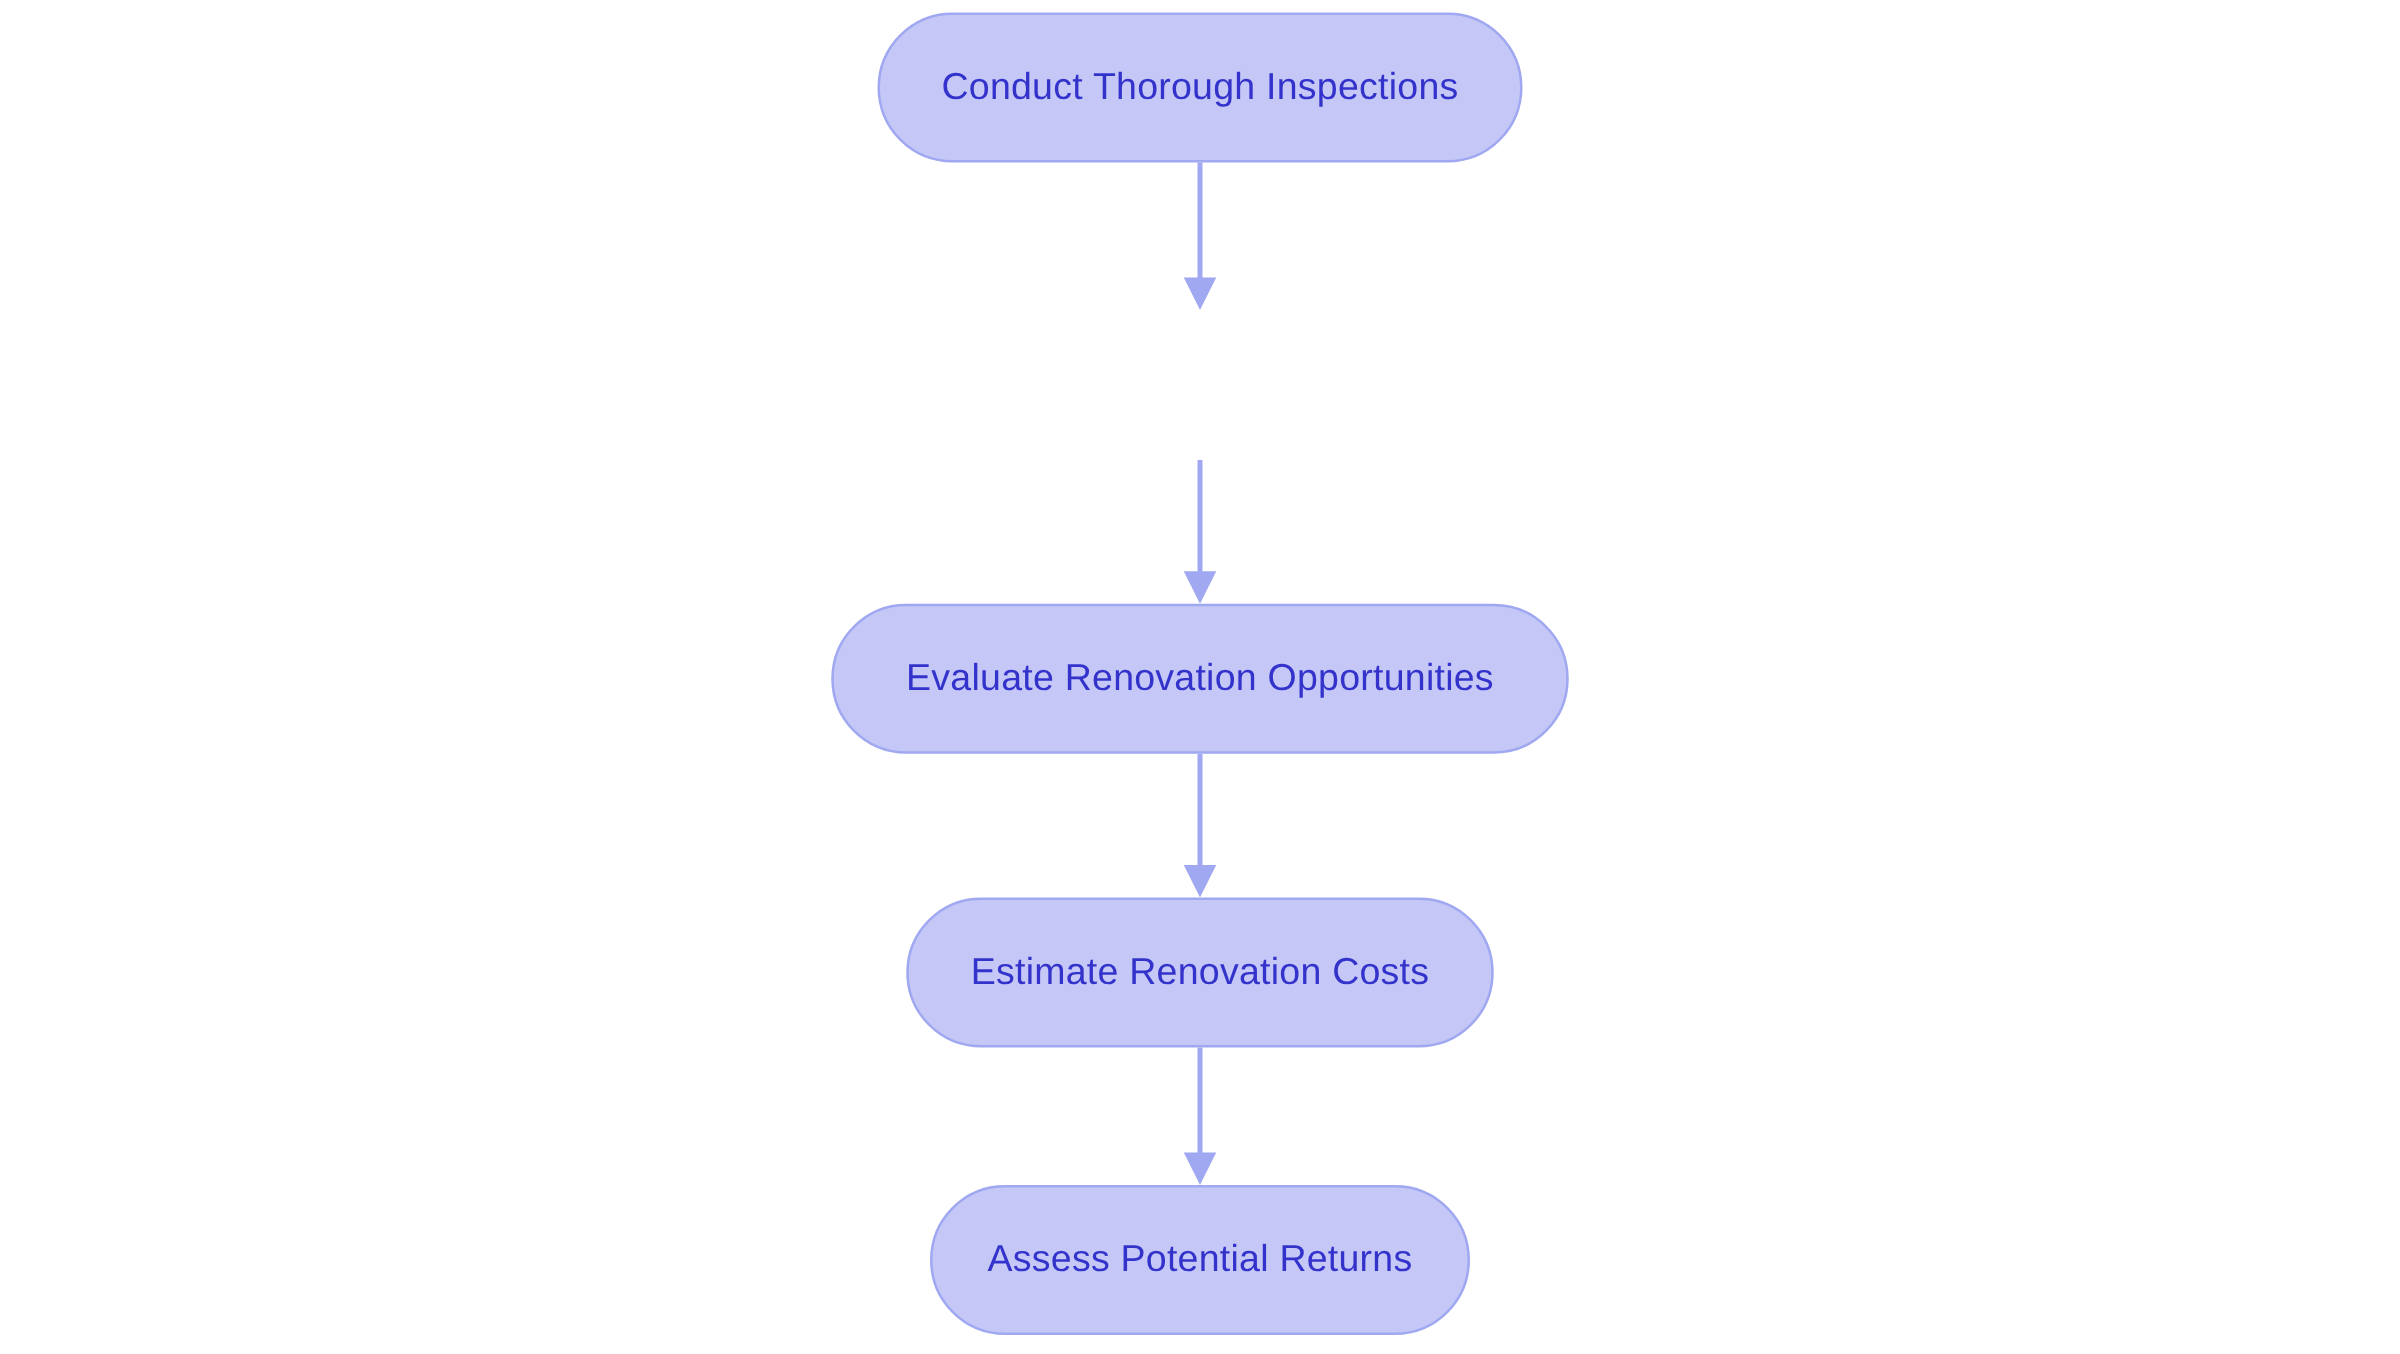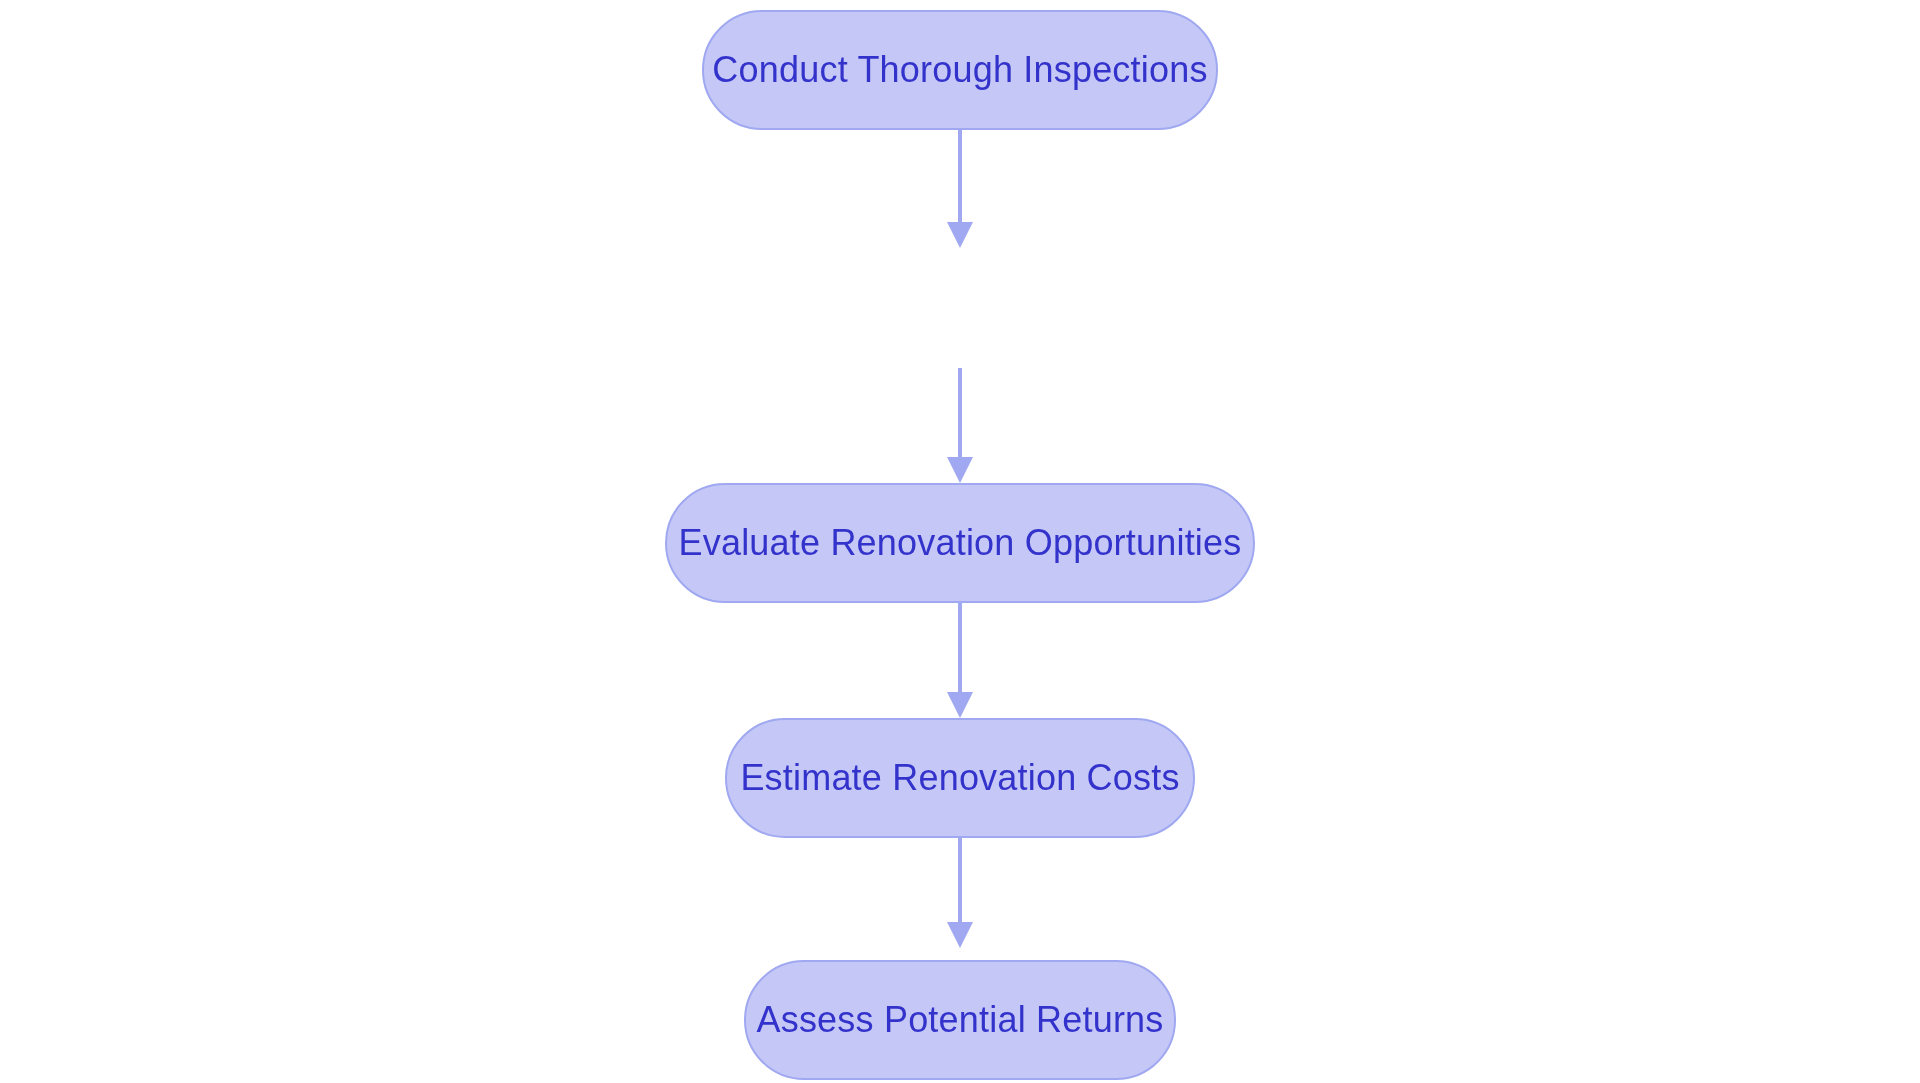--- a/index.html
+++ b/index.html
@@ -27,21 +27,21 @@
     align-items: center;
     justify-content: center;
     border-radius: 999px;
     border: 2px solid #9fa8f0;
     background: #c5c8f7;
     left: 50%;
     transform: translateX(-50%);
   }
   .flow-node-label {
     font-family: "Liberation Sans", "DejaVu Sans", sans-serif;
-    font-size: 36px;
+    font-size: 30px;
     font-weight: 400;
     color: #3333cc;
     letter-spacing: 0.2px;
     white-space: nowrap;
     line-height: 1;
     text-align: center;
   }
   .flow-edge {
     position: absolute;
     left: 50%;
@@ -86,16 +86,16 @@
     </div>
     <div class="flow-node" style="top: 10px; width: 516px; height: 120px; background: rgb(197, 200, 247); border-color: rgb(159, 168, 240);">
       <span class="flow-node-label" style="color: rgb(51, 51, 204);">Conduct Thorough Inspections</span>
     </div>
     <div class="flow-node" style="top: 483px; width: 590px; height: 120px; background: rgb(197, 200, 247); border-color: rgb(159, 168, 240);">
       <span class="flow-node-label" style="color: rgb(51, 51, 204);">Evaluate Renovation Opportunities</span>
     </div>
     <div class="flow-node" style="top: 718px; width: 470px; height: 120px; background: rgb(197, 200, 247); border-color: rgb(159, 168, 240);">
       <span class="flow-node-label" style="color: rgb(51, 51, 204);">Estimate Renovation Costs</span>
     </div>
-    <div class="flow-node" style="top: 948px; width: 432px; height: 120px; background: rgb(197, 200, 247); border-color: rgb(159, 168, 240); margin-top: 12px;">
+    <div class="flow-node" style="top: 948px; width: 432px; height: 120px; background: rgb(197, 200, 247); border-color: rgb(159, 168, 240);">
       <span class="flow-node-label" style="color: rgb(51, 51, 204);">Assess Potential Returns</span>
     </div>
   </div>
 
 </body></html>

